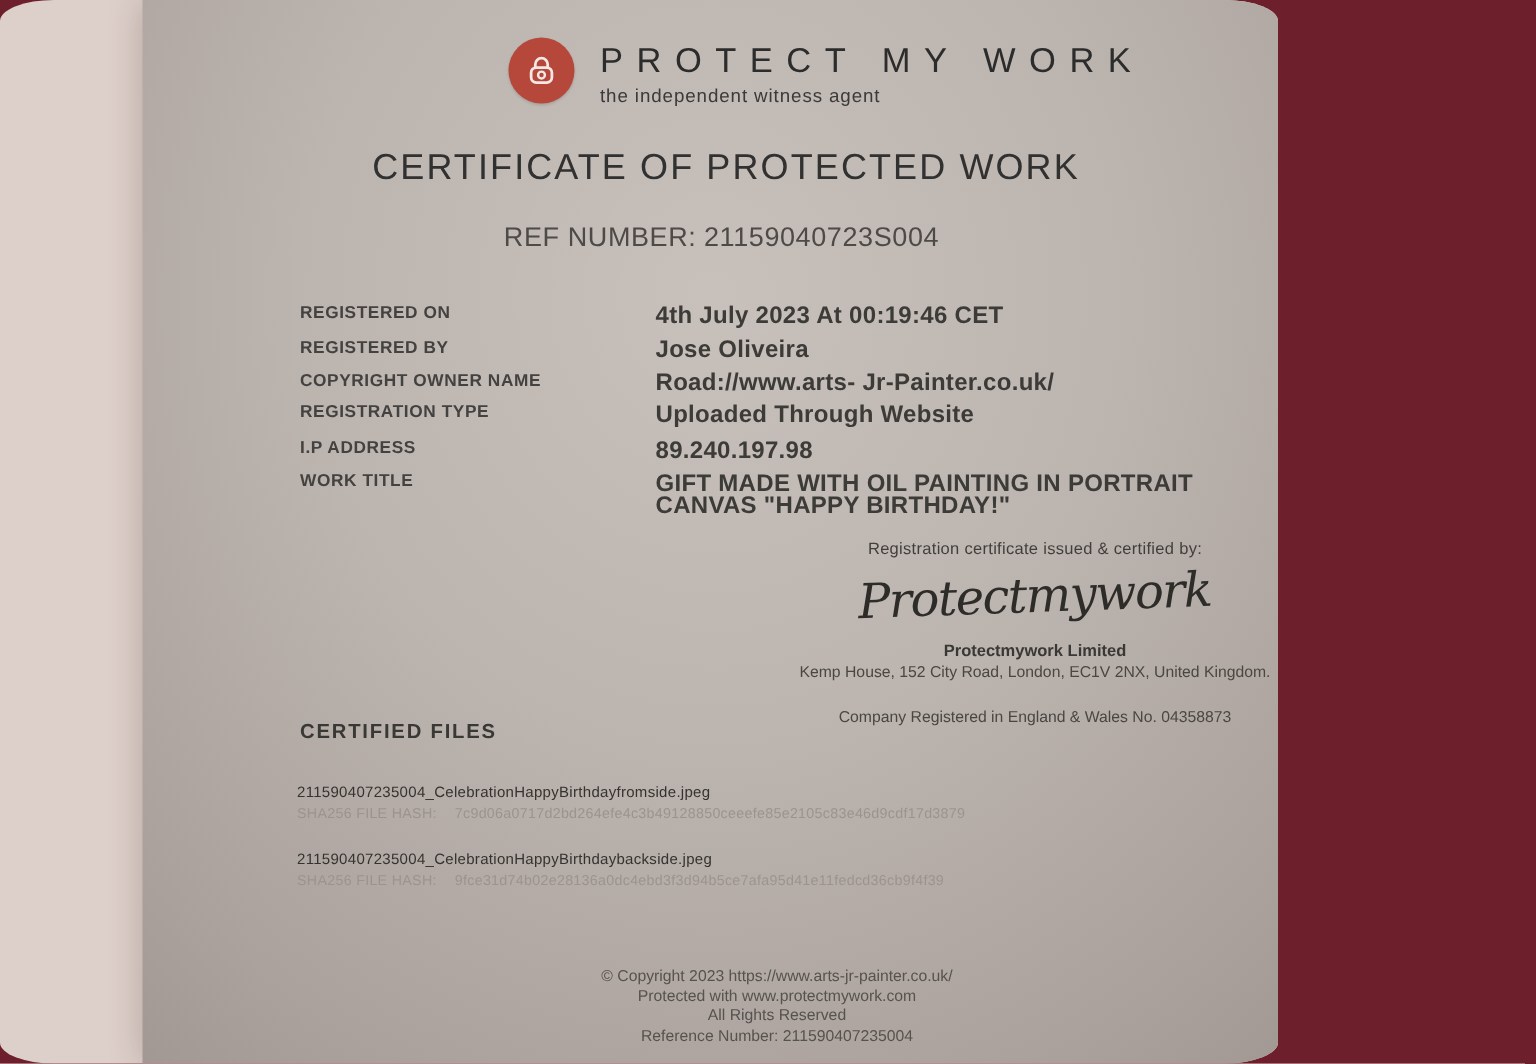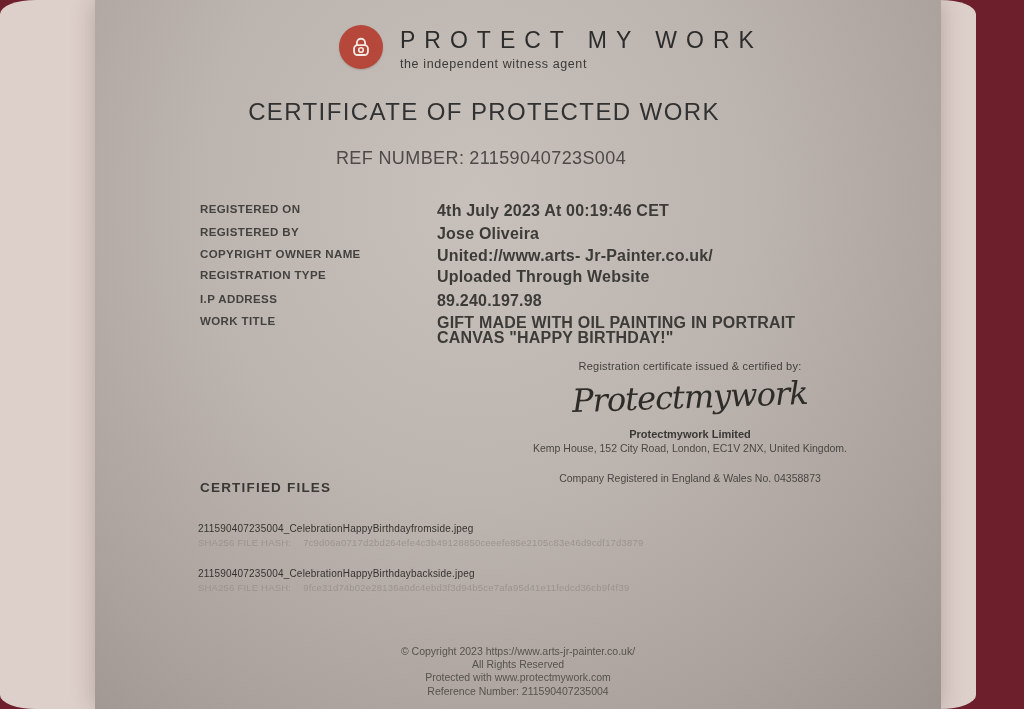--- a/index.html
+++ b/index.html
@@ -3,21 +3,21 @@
 <meta charset="utf-8">
 <style>
   html, body { margin: 0; padding: 0; }
   body {
     width: 1024px; height: 709px;
     background: #6d1f2c;
     overflow: hidden;
     font-family: "Liberation Sans", sans-serif;
     -webkit-font-smoothing: antialiased;
   }
-  .stage { position: relative; width: 976px; height: 709px; }
+  .stage { position: relative; width: 852px; height: 709px; }
 
   
   .photo-bg {
     position: absolute; inset: 0;
     background: #ddcfc9;
     border-radius: 36px / 14px;
     overflow: hidden;
   }
 
   
@@ -140,21 +140,21 @@
         <div class="drow">
           <span class="dlabel">REGISTERED ON</span>
           <span class="dvalue">4th July 2023 At 00:19:46 CET</span>
         </div>
         <div class="drow">
           <span class="dlabel">REGISTERED BY</span>
           <span class="dvalue">Jose Oliveira</span>
         </div>
         <div class="drow">
           <span class="dlabel">COPYRIGHT OWNER NAME</span>
-          <span class="dvalue">United://www.arts- Jr-Painter.co.uk/</span>
+          <span class="dvalue">Road://www.arts- Jr-Painter.co.uk/</span>
         </div>
         <div class="drow">
           <span class="dlabel">REGISTRATION TYPE</span>
           <span class="dvalue">Uploaded Through Website</span>
         </div>
         <div class="drow">
           <span class="dlabel">I.P ADDRESS</span>
           <span class="dvalue">89.240.197.98</span>
         </div>
         <div class="drow">
@@ -182,20 +182,20 @@
 
       <div class="file-block f2">
         <div class="file-name">211590407235004_CelebrationHappyBirthdaybackside.jpeg</div>
         <div class="file-hash">
           <span class="hash-label">SHA256 FILE HASH:</span><span class="hash-value">9fce31d74b02e28136a0dc4ebd3f3d94b5ce7afa95d41e11fedcd36cb9f4f39</span>
         </div>
       </div>
 
       <div class="footer">
         <div>© Copyright 2023 https://www.arts-jr-painter.co.uk/</div>
+        <div>Protected with www.protectmywork.com</div>
         <div>All Rights Reserved</div>
-        <div>Protected with www.protectmywork.com</div>
         <div>Reference Number: 211590407235004</div>
       </div>
 
     </div>
   </div>
 </div>
 
 </body></html>

